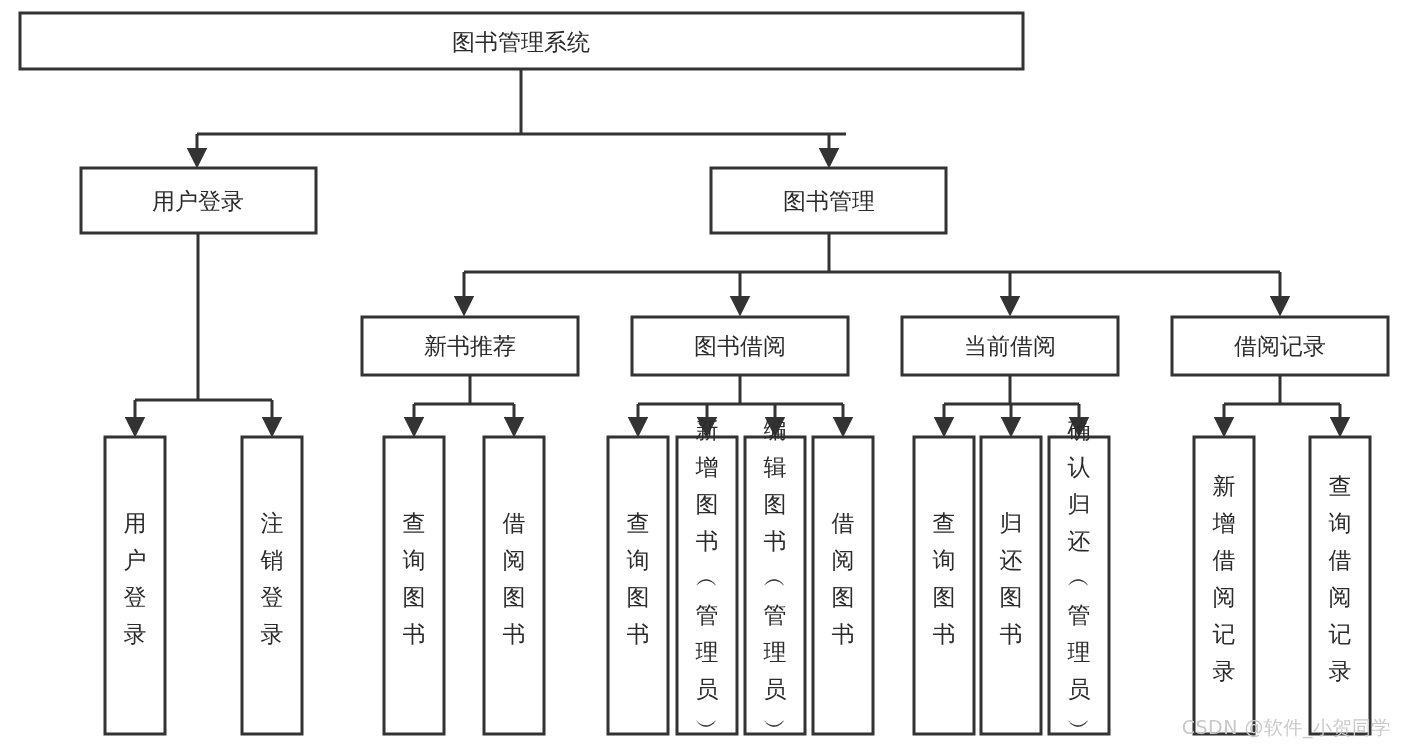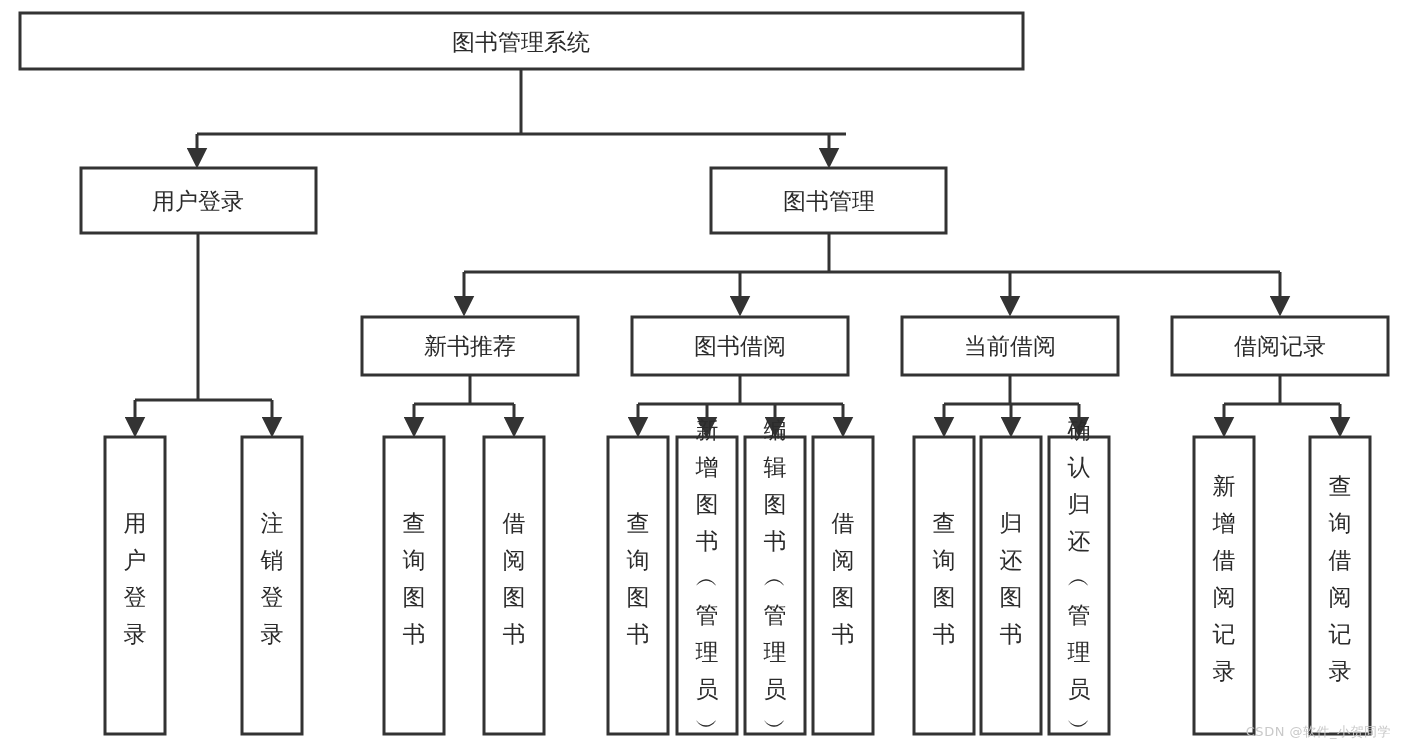--- a/index.html
+++ b/index.html
@@ -47,21 +47,21 @@
     fill: #2b2b2b;
     font-family: "DejaVu Sans", "Liberation Sans", sans-serif;
     font-size: 23px;
     text-anchor: middle;
   }
   .watermark {
     position: absolute;
     right: 14px;
     bottom: 6px;
     color: #c9c9c9;
-    font-size: 13px;
+    font-size: 19px;
     font-family: "DejaVu Sans", "Liberation Sans", sans-serif;
     letter-spacing: 0.5px;
     white-space: nowrap;
     user-select: none;
   }
 </style>
 </head>
 <body>
 
 <div id="diagram-root">

